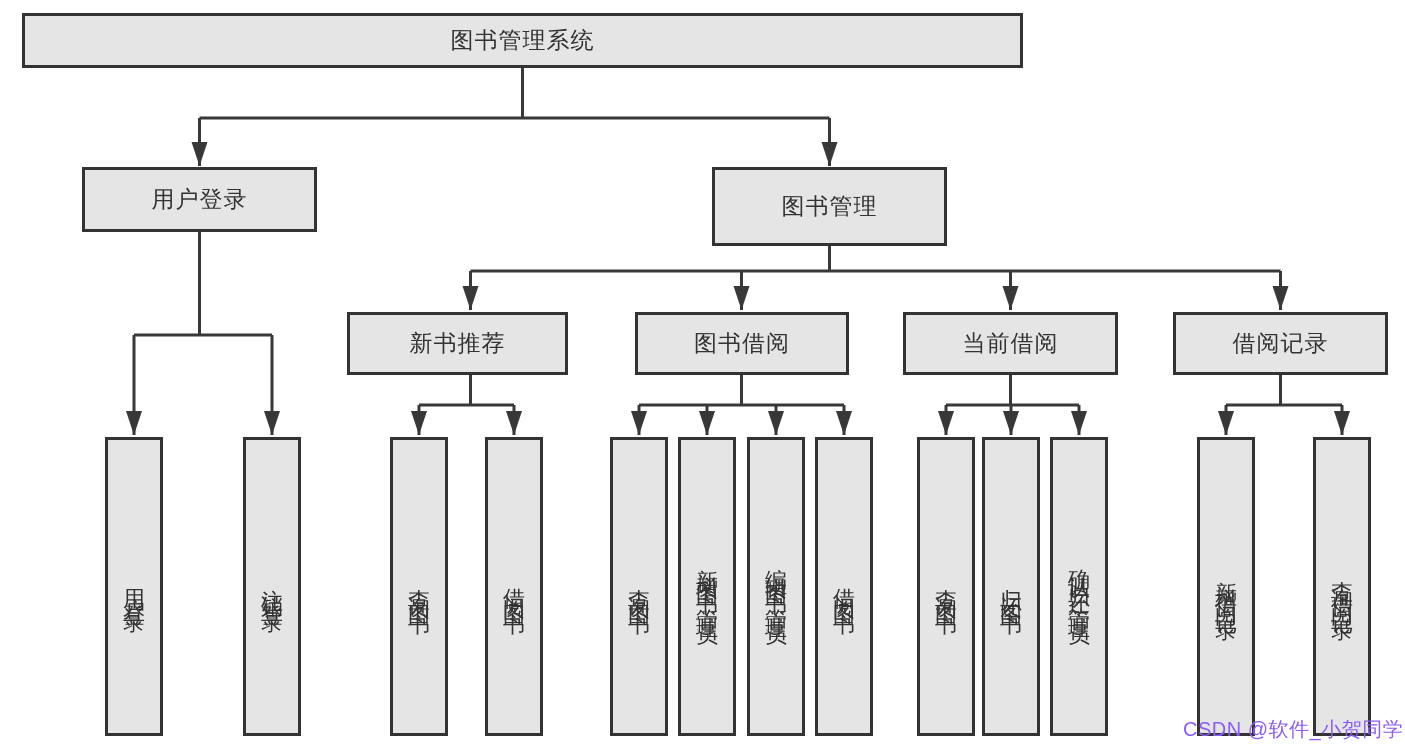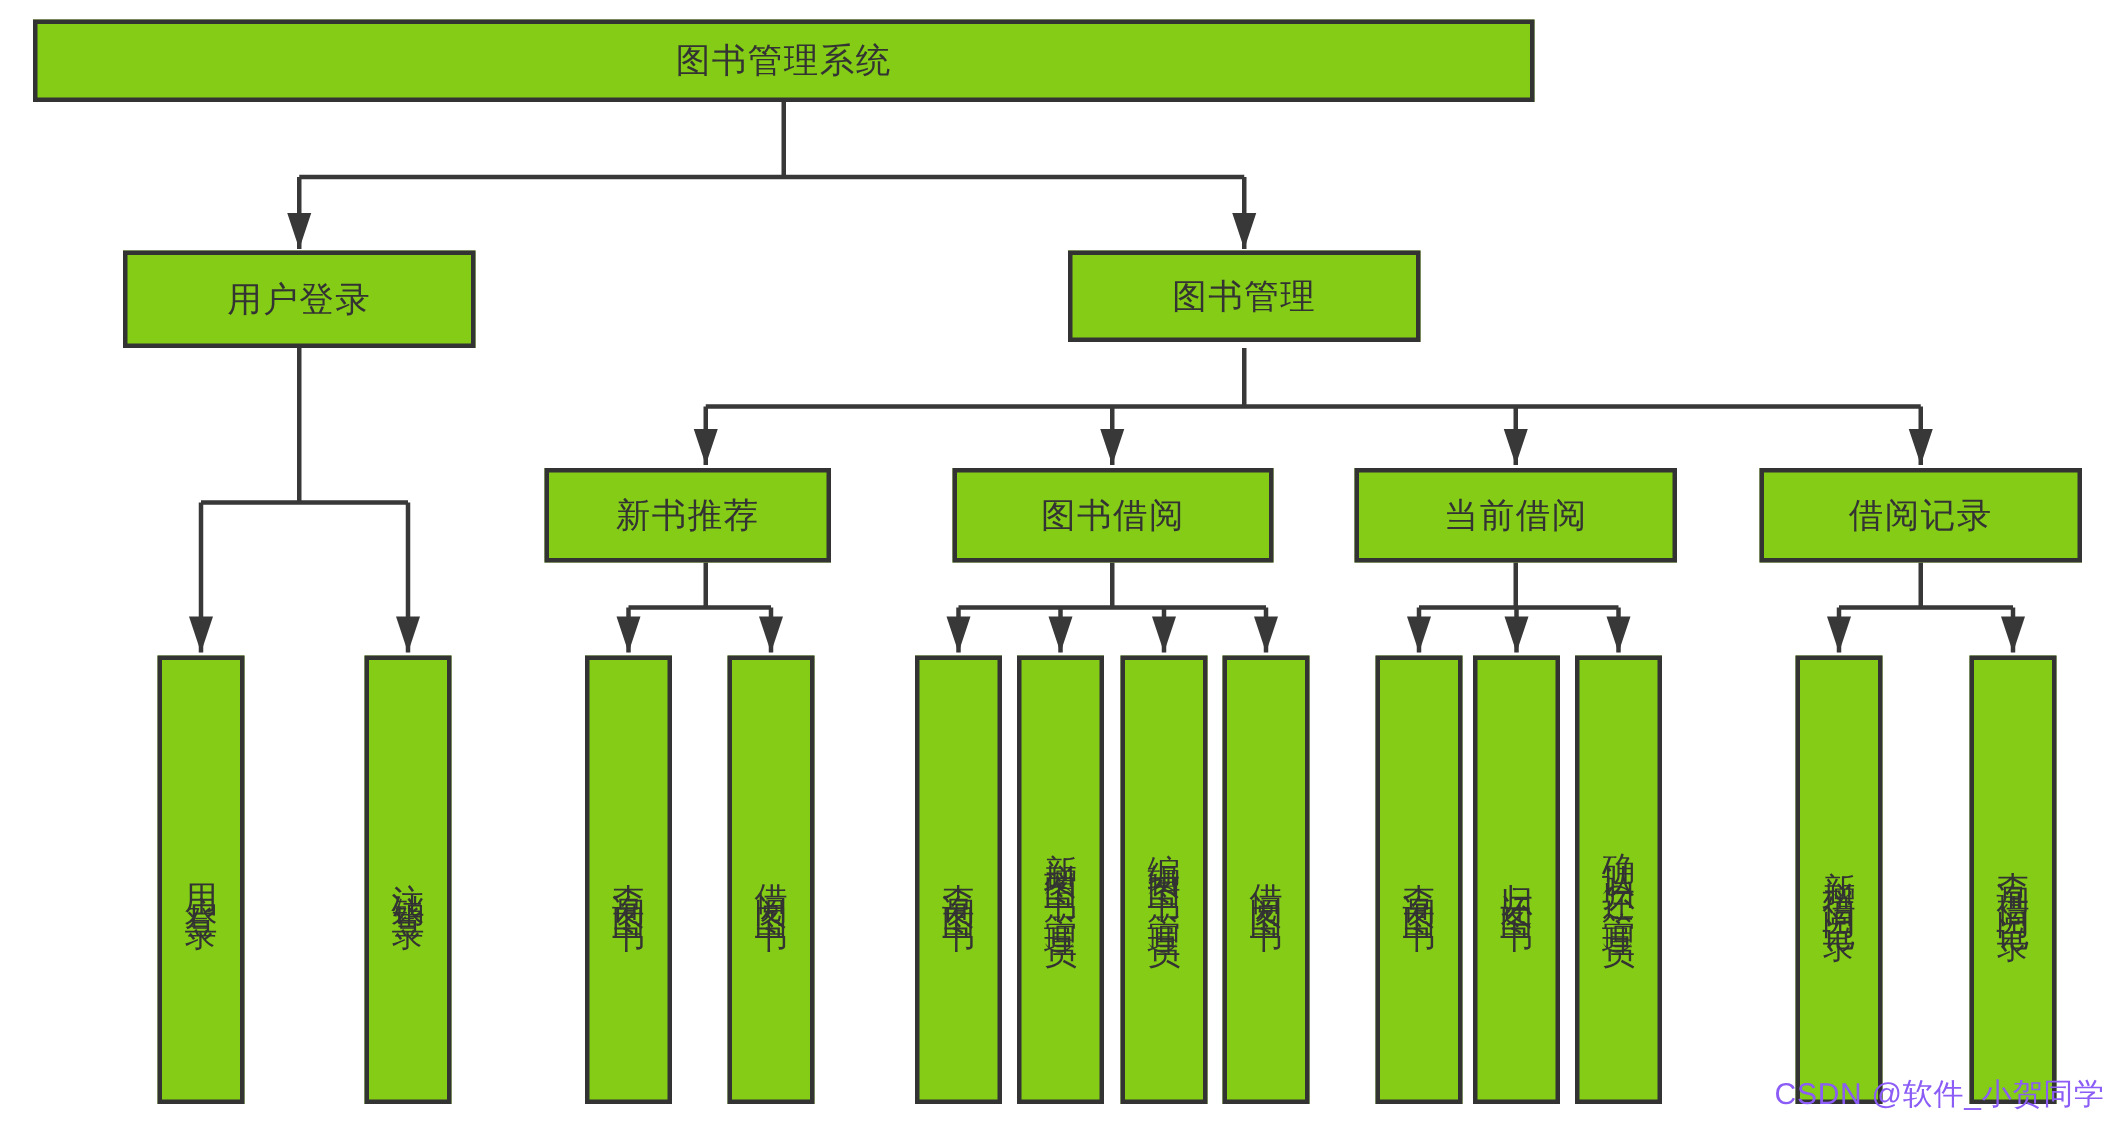--- a/index.html
+++ b/index.html
@@ -8,21 +8,21 @@
     width:1405px;height:747px;
     background:#ffffff;
     font-family:"Liberation Sans",sans-serif;
     overflow:hidden;
   }
   svg.wires{position:absolute;left:0;top:0;z-index:1;}
   .box{
     position:absolute;
     box-sizing:border-box;
     border:3px solid #333333;
-    background:#84cc16;
+    background:#e5e5e5;
     display:flex;align-items:center;justify-content:center;
     color:#333333;
     z-index:2;
   }
   .hlabel{font-size:23px;letter-spacing:1px;white-space:nowrap;}
   .leaf span{
     writing-mode:vertical-rl;
     text-orientation:mixed;
     font-size:22px;
     line-height:1;
@@ -98,23 +98,23 @@
         <path d="M1280.5 375 V405 M1226 405 H1342"></path>
         <line x1="1226" y1="405" x2="1226" y2="435" marker-end="url(#arr)"></line>
         <line x1="1342" y1="405" x2="1342" y2="435" marker-end="url(#arr)"></line>
       </g>
     </g>
   </svg>
 
   <div class="box hlabel" style="left:22px;top:13px;width:1001px;height:55px;">图书管理系统</div>
 
   <div class="box hlabel" style="left:82px;top:167px;width:235px;height:65px;">用户登录</div>
-  <div class="box hlabel" style="left:712px;top:167px;width:235px;height:61px;">图书管理</div>
+  <div class="box hlabel" style="left:712px;top:167px;width:235px;height:79px;">图书管理</div>
 
-  <div class="box hlabel" style="left:363px;top:312px;width:191px;height:63px;font-family:Liberation Mono, monospace;">新书推荐</div>
+  <div class="box hlabel" style="left:347px;top:312px;width:221px;height:63px;font-family:Liberation Mono, monospace;">新书推荐</div>
   <div class="box hlabel" style="left:635px;top:312px;width:214px;height:63px;text-align:center;">图书借阅</div>
   <div class="box hlabel" style="left:903px;top:312px;width:215px;height:63px;text-align:right;">当前借阅</div>
   <div class="box hlabel" style="left:1173px;top:312px;width:215px;height:63px;">借阅记录</div>
 
   <div class="box leaf" style="left:105px;top:437px;width:58px;height:299px;">
     <span>用户登录</span>
   </div>
   <div class="box leaf" style="left:243px;top:437px;width:58px;height:299px;">
     <span>注销登录</span>
   </div>

